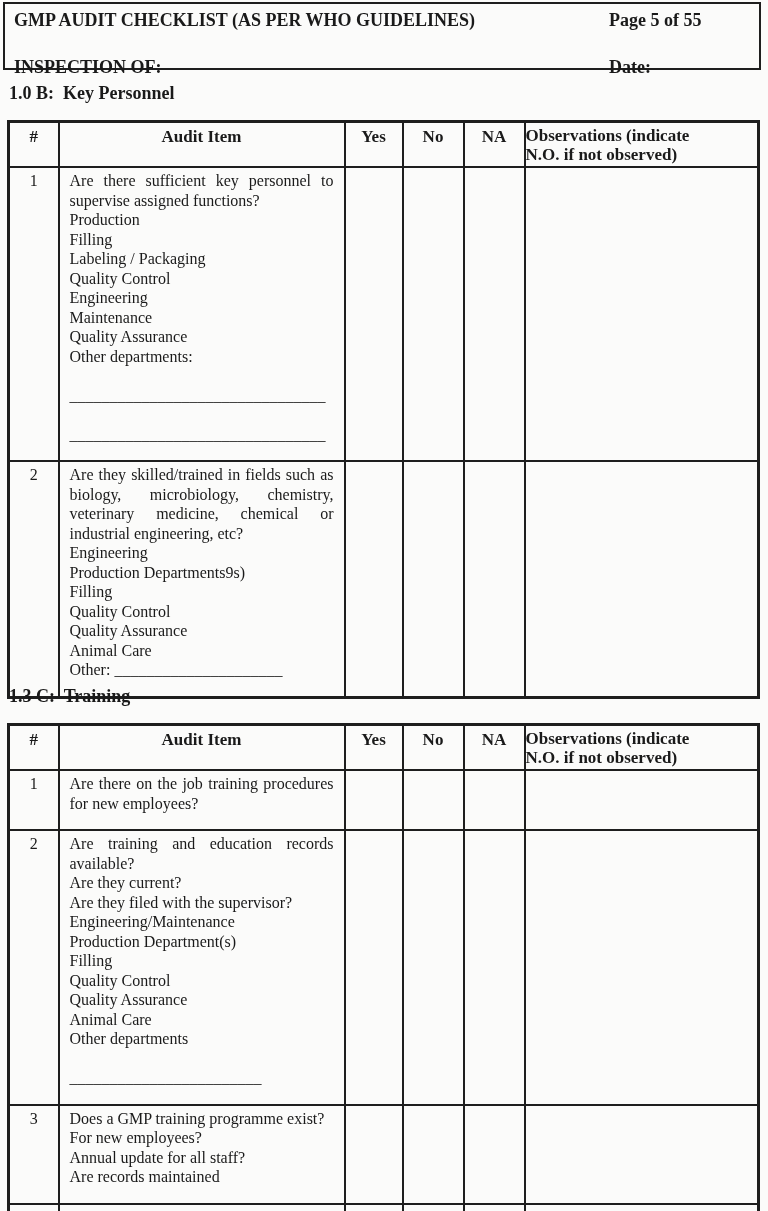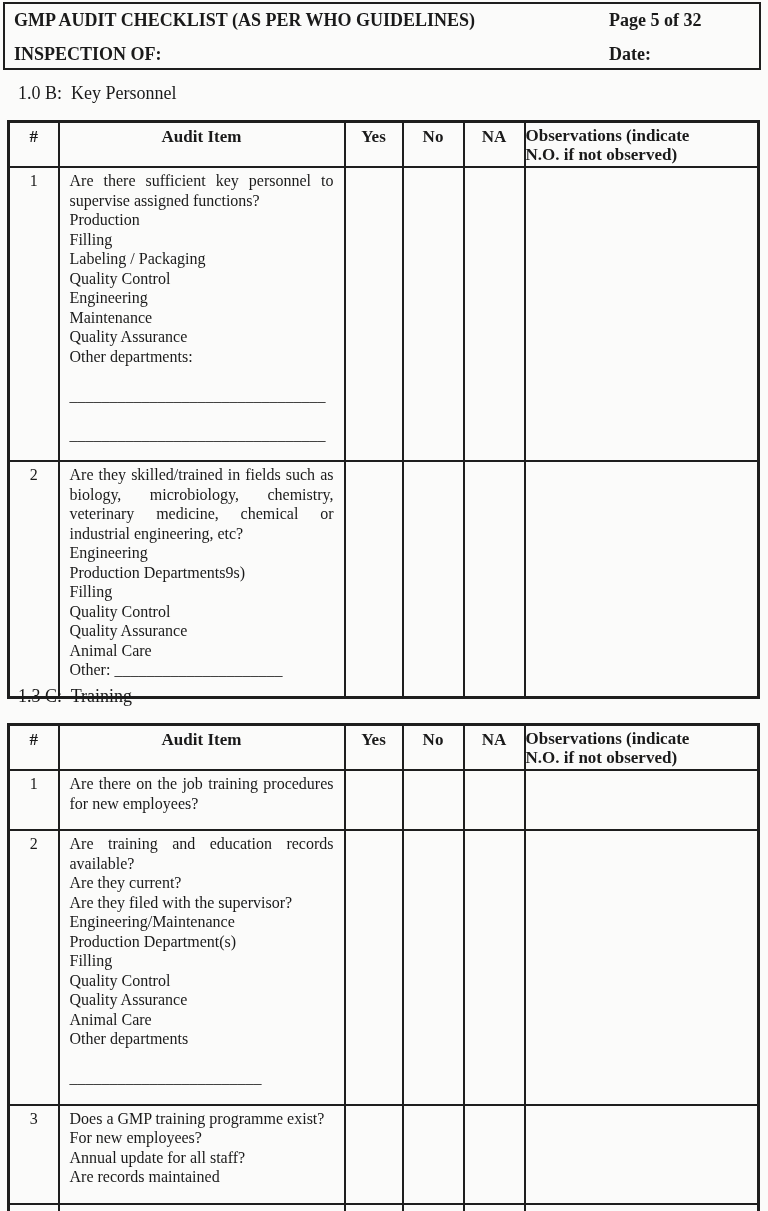--- a/index.html
+++ b/index.html
@@ -17,29 +17,29 @@
   .header-box {
     position: absolute;
     left: 3px;
     top: 2px;
     width: 745px;
     height: 58px;
     border: 2px solid #1e1e1e;
     padding: 6px 0 0 9px;
   }
   .hrow { display: flex; font-weight: bold; font-size: 18px; line-height: 21px; }
-  .hrow2 { margin-top: 13px; justify-content: space-between; }
+  .hrow2 { margin-top: 26px; justify-content: space-between; }
   .hleft { flex: 1; }
   .hright { width: 150px; }
 
   
   .section-heading {
     position: absolute;
-    left: 18px;
-    font-weight: normal;
+    left: 9px;
+    font-weight: bold;
     font-size: 18px;
     line-height: 18px;
     white-space: pre;
   }
   #heading1 { top: 84px; }
   #heading2 { top: 687px; }
 
   
   table.audit {
     position: absolute;
@@ -94,21 +94,21 @@
   #table2 tr.r4  { height: 75px; }
 </style>
 </head>
 <body>
 
 <div class="page">
 
   <div class="header-box">
     <div class="hrow">
       <span class="hleft">GMP AUDIT CHECKLIST (AS PER WHO GUIDELINES)</span>
-      <span class="hright">Page 5 of 32</span>
+      <span class="hright">Page 5 of 55</span>
     </div>
     <div class="hrow hrow2">
       <span class="hleft">INSPECTION OF:</span>
       <span class="hright">Date:</span>
     </div>
   </div>
 
   <div class="section-heading" id="heading1">1.0 B:  Key Personnel</div>
 
   <table class="audit" id="table1">

